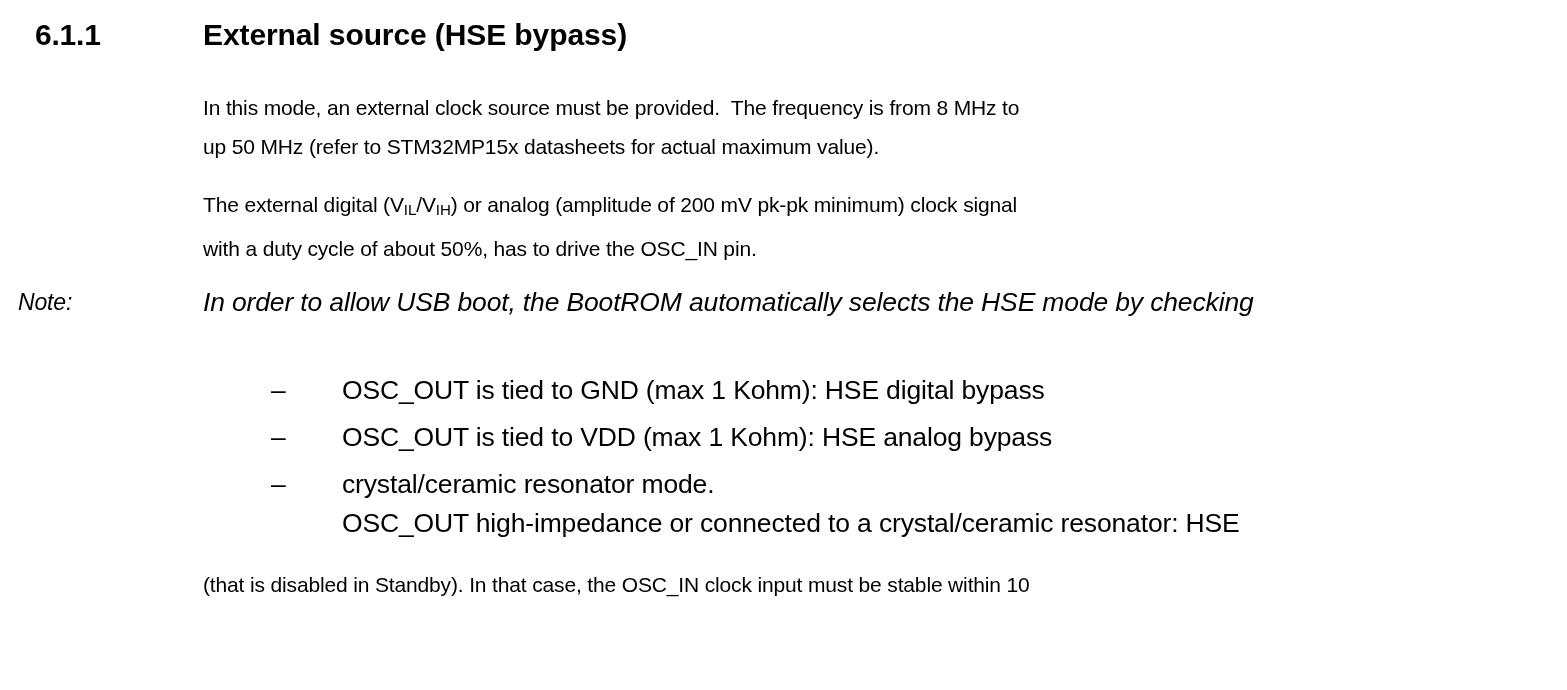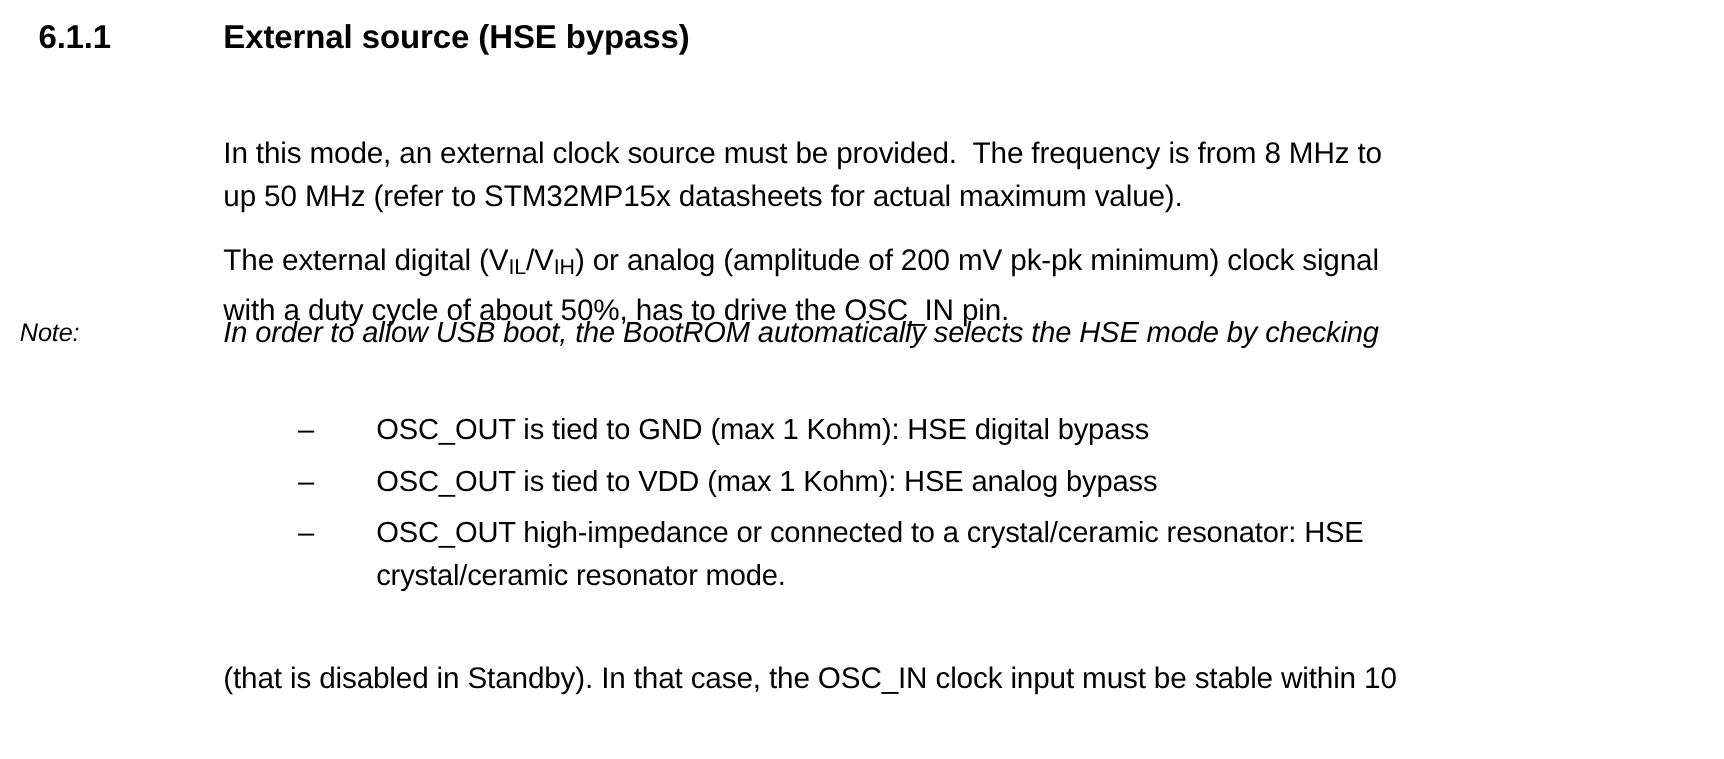--- a/index.html
+++ b/index.html
@@ -44,24 +44,23 @@
     font-weight: bold;
     line-height: 38px;
     letter-spacing: -0.1px;
   }
 
   
   .block {
     position: absolute;
     left: 203px;
     width: 1330px;
-    font-size: 27px;
+    font-size: 21px;
     line-height: 39px;
     letter-spacing: -0.15px;
-    margin-top: 32px;
   }
   .block .line { white-space: pre; }
 
   
   .note-row {
     position: absolute;
     left: 0;
     top: 283px;
     width: 1567px;
     display: flex;
@@ -155,22 +154,22 @@
     <div class="dash-item" style="margin-top:8px;">
       <div class="dash-marker">–</div>
       <div class="dash-text">
         <div class="line">OSC_OUT is tied to VDD (max 1 Kohm): HSE analog bypass</div>
       </div>
     </div>
 
     <div class="dash-item" style="margin-top:8px;">
       <div class="dash-marker">–</div>
       <div class="dash-text">
+        <div class="line">crystal/ceramic resonator mode.</div>
         <div class="line">OSC_OUT high-impedance or connected to a crystal/ceramic resonator: HSE</div>
-        <div class="line">crystal/ceramic resonator mode.</div>
       </div>
     </div>
 
   </div>
 
   <div class="block" style="top:565px;">
     <div class="line">(that is disabled in Standby). In that case, the OSC_IN clock input must be stable within 10</div>
   </div>
 
 </div>

